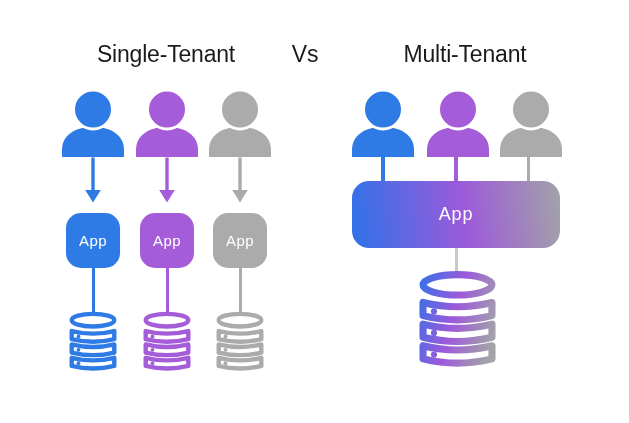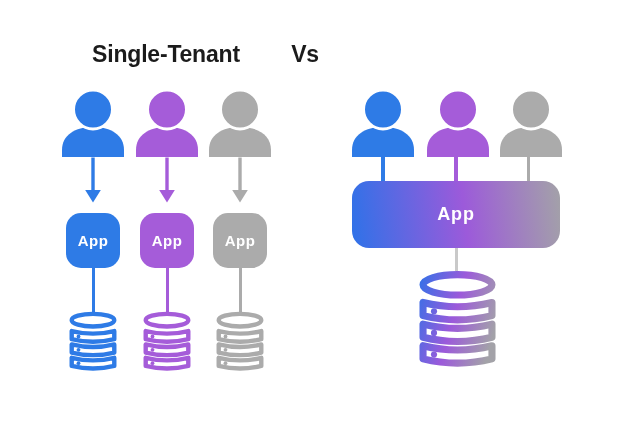--- a/index.html
+++ b/index.html
@@ -7,41 +7,41 @@
     --heading-text:#1B1B1B; --app-label-text:#FFFFFF; --connector-gray:#C9C9C9;
     --gradient-blue:#2E72E8; --gradient-purple:#9C5ADA; --gradient-gray:#A3A2A8;
   }
   *{margin:0;padding:0;box-sizing:border-box}
   html,body{background:#fff}
   body{font-family:"Liberation Sans", sans-serif;}
   .canvas{position:relative;width:629px;height:423px;background:#ffffff;overflow:hidden}
 
   .title{
     position:absolute;top:43px;transform:translateX(-50%);
-    font-size:23px;font-weight:700;line-height:1;color:var(--heading-text);
+    font-size:23px;font-weight:400;line-height:1;color:var(--heading-text);
     letter-spacing:-0.2px;white-space:nowrap;
   }
   .title.left{left:166px}
   .title.vs{left:305px}
   .title.right{left:465px}
 
   .abs{position:absolute}
 
   .t-blue{color:var(--blue)}
   .t-purple{color:var(--purple)}
   .t-gray{color:var(--gray)}
 
   .user-svg{display:block}
 
   .app-box{
     width:54px;height:55px;border-radius:15px;background:currentColor;
     display:flex;align-items:center;justify-content:center;
   }
   .app-label{
-    color:var(--app-label-text);font-size:15px;font-weight:700;letter-spacing:0.5px;
+    color:var(--app-label-text);font-size:15px;font-weight:400;letter-spacing:0.5px;
   }
 
   .vline{background:currentColor}
   .vline2{background:var(--connector-gray)}
 
   .bar{
     position:absolute;left:352px;top:181px;width:208px;height:67px;border-radius:17px;
     background:linear-gradient(83deg,var(--gradient-blue) 0%,var(--gradient-purple) 54%,var(--gradient-gray) 100%);
     display:flex;align-items:center;justify-content:center;
   }
@@ -65,20 +65,21 @@
       <stop offset="0.52" stop-color="#9C5ADA"></stop>
       <stop offset="1" stop-color="#A3A2A8"></stop>
     </linearGradient>
   </defs>
 </svg>
 
 <div class="canvas">
 
   <div class="title left">Single-Tenant</div>
   <div class="title vs">Vs</div>
+  <div class="title right">Multi-Tenant</div>
 
   <svg class="abs user-svg t-blue" style="left:61px;top:89px" width="64" height="68">
       <use href="#sym-person"></use>
     </svg>
   <svg class="abs t-blue" style="left:84px;top:157px" width="18" height="46">
       <use href="#sym-arrow"></use>
     </svg>
   <div class="abs app-box t-blue" style="left:66px;top:213px">
     <span class="app-label">App</span>
   </div>

